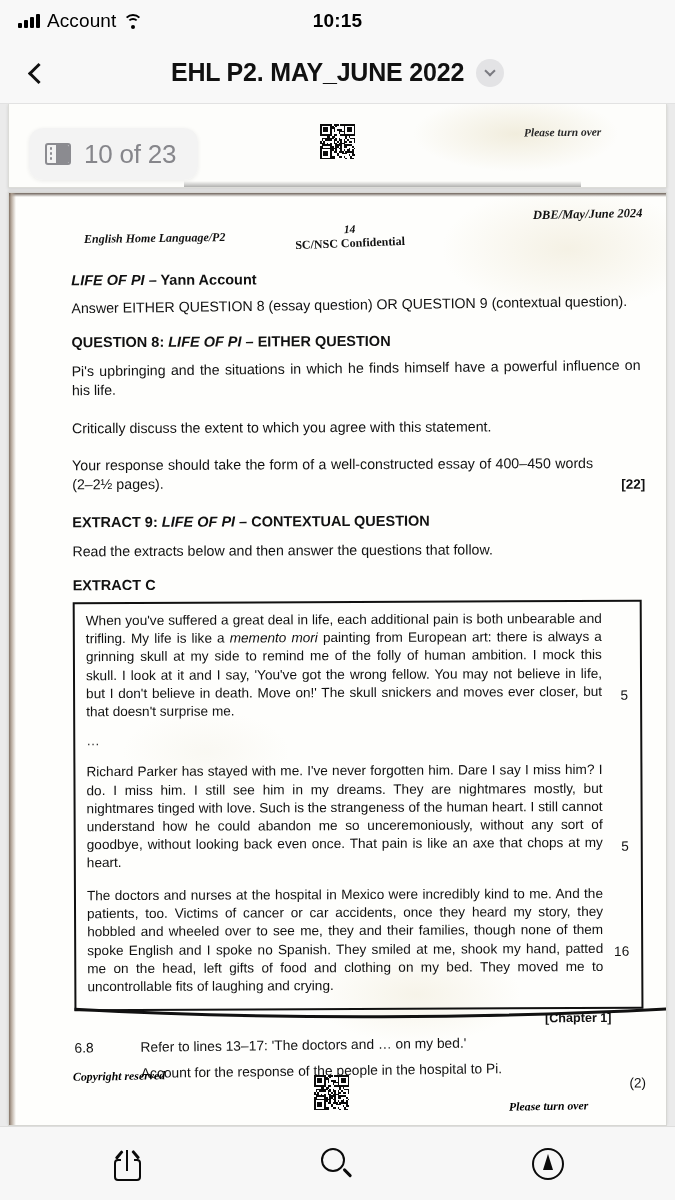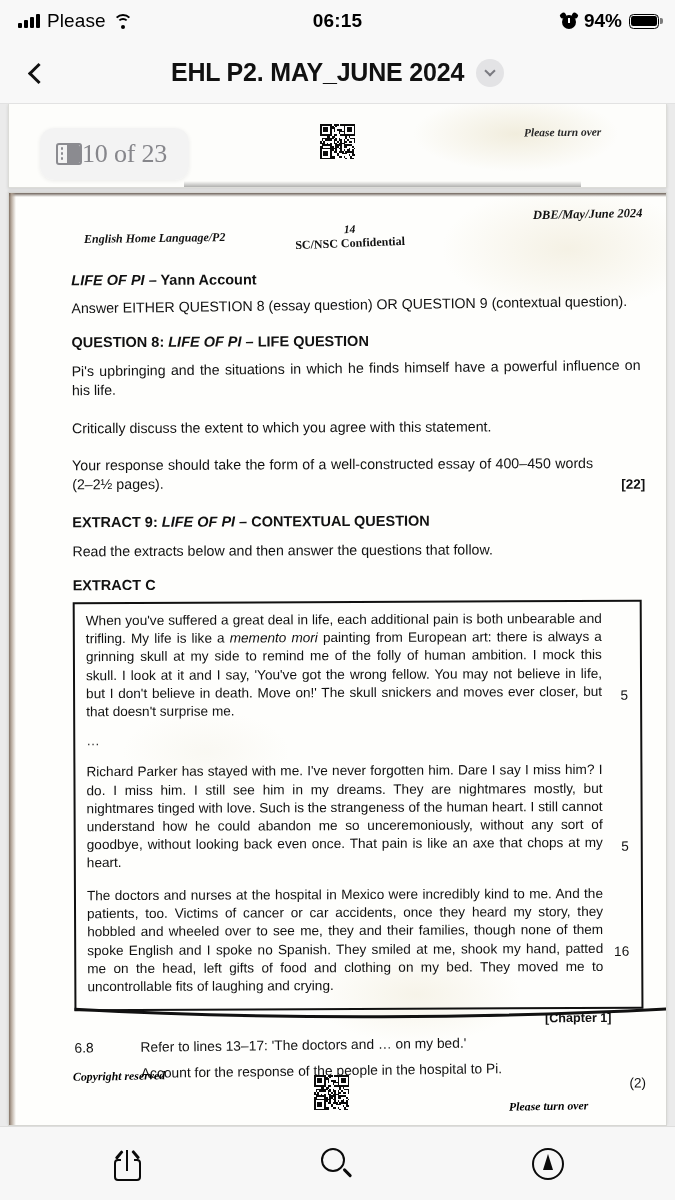--- a/index.html
+++ b/index.html
@@ -157,29 +157,28 @@
     transform: rotate(-.6deg);
   }
   .prev-qr { position: absolute; left: 311px; top: 20px; }
   .prev-page-shadow {
     position: absolute; left: 175px; right: 85px; bottom: 0; height: 6px;
     background: linear-gradient(to top, rgba(0,0,0,.30), rgba(0,0,0,0));
   }
 
   
   .page-pill {
-    position: absolute; left: 40px; top: 24px;
+    position: absolute; left: 29px; top: 24px;
     height: 52px; padding: 0 22px 0 16px;
     background: rgba(242,242,242,.93);
     border-radius: 14px;
-    display: flex; align-items: center; 
+    display: flex; align-items: center; gap: 13px;
     z-index: 30;
     box-shadow: 0 1px 4px rgba(0,0,0,.07);
     cursor: pointer;
-    font-family: Liberation Serif, serif;
   }
   .pill-icon { position: relative; width: 26px; height: 22px; flex: 0 0 26px; }
   .pill-icon .frame {
     position: absolute; inset: 0; border: 2.2px solid #8b8b90; border-radius: 3px;
   }
   .pill-icon .panel {
     position: absolute; left: 11px; top: 2.2px; bottom: 2.2px; right: 2.2px;
     background: #8b8b90; border-radius: 0 1.5px 1.5px 0;
   }
   .pill-icon .dots {
@@ -398,50 +397,36 @@
 <div id="app">
 
   <div class="status-bar">
     <div class="status-left">
       <span class="sig-bars">
         <i></i>
           <i></i>
           <i></i>
           <i></i>
       </span>
-      <span class="carrier">Please</span>
+      <span class="carrier">Account</span>
       <span class="wifi">
         <i></i>
           <i></i>
           <i class="dot"></i>
       </span>
     </div>
-    <div class="status-time">06:15</div>
-    <div class="status-right">
-      <span class="alarm">
-        <span class="bell-l"></span>
-          <span class="bell-r"></span>
-        <span class="face"></span>
-          <span class="hand"></span>
-      </span>
-      <span class="batt-pct">94%</span>
-      <span class="battery">
-        <span class="shell"></span>
-          <span class="fill"></span>
-          <span class="nub"></span>
-      </span>
-    </div>
+    <div class="status-time">10:15</div>
   </div>
 
   <div class="nav-bar">
     <div class="back-btn">
       <span class="back-chev"></span>
     </div>
     <div class="nav-center">
-      <span class="doc-title">EHL P2. MAY_JUNE 2024</span>
+      <span class="doc-title">EHL P2. MAY_JUNE 2022</span>
       <span class="title-chev-btn">
         <span class="title-chev"></span>
       </span>
     </div>
   </div>
 
   <div class="reader">
 
     <div class="prev-page">
       <div class="stain"></div>
@@ -925,21 +910,21 @@
 
         <div class="body-col">
 
           <div class="novel-title">
             <i>LIFE OF PI</i><span> – Yann Account</span>
           </div>
 
           <div class="para skew1">Answer EITHER QUESTION 8 (essay question) OR QUESTION 9 (contextual question).</div>
 
           <div class="q-head" style="margin-top:16px;">
-            <span>QUESTION 8:  </span><i>LIFE OF PI</i><span> – LIFE QUESTION</span>
+            <span>QUESTION 8:  </span><i>LIFE OF PI</i><span> – EITHER QUESTION</span>
           </div>
 
           <div class="para" style="transform:rotate(-.4deg);transform-origin:left center;">Pi's upbringing and the situations in which he finds himself have a powerful influence on his life.</div>
 
           <div class="para" style="margin-top:18px;">Critically discuss the extent to which you agree with this statement.</div>
 
           <div style="position:relative;margin-top:18px;">
             <div class="para" style="padding-right:48px;margin-bottom:4px;">Your response should take the form of a well-constructed essay of 400–450 words (2–2½ pages).</div>
             <div class="marks-right" style="bottom:0;">[22]</div>
           </div>

